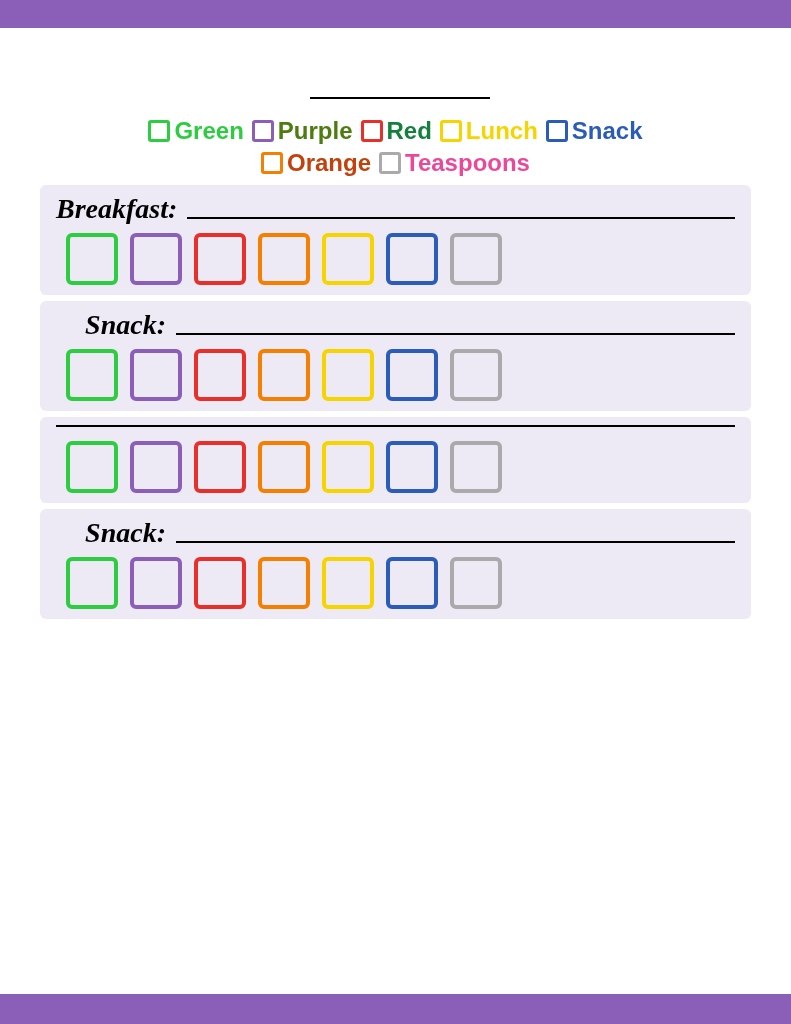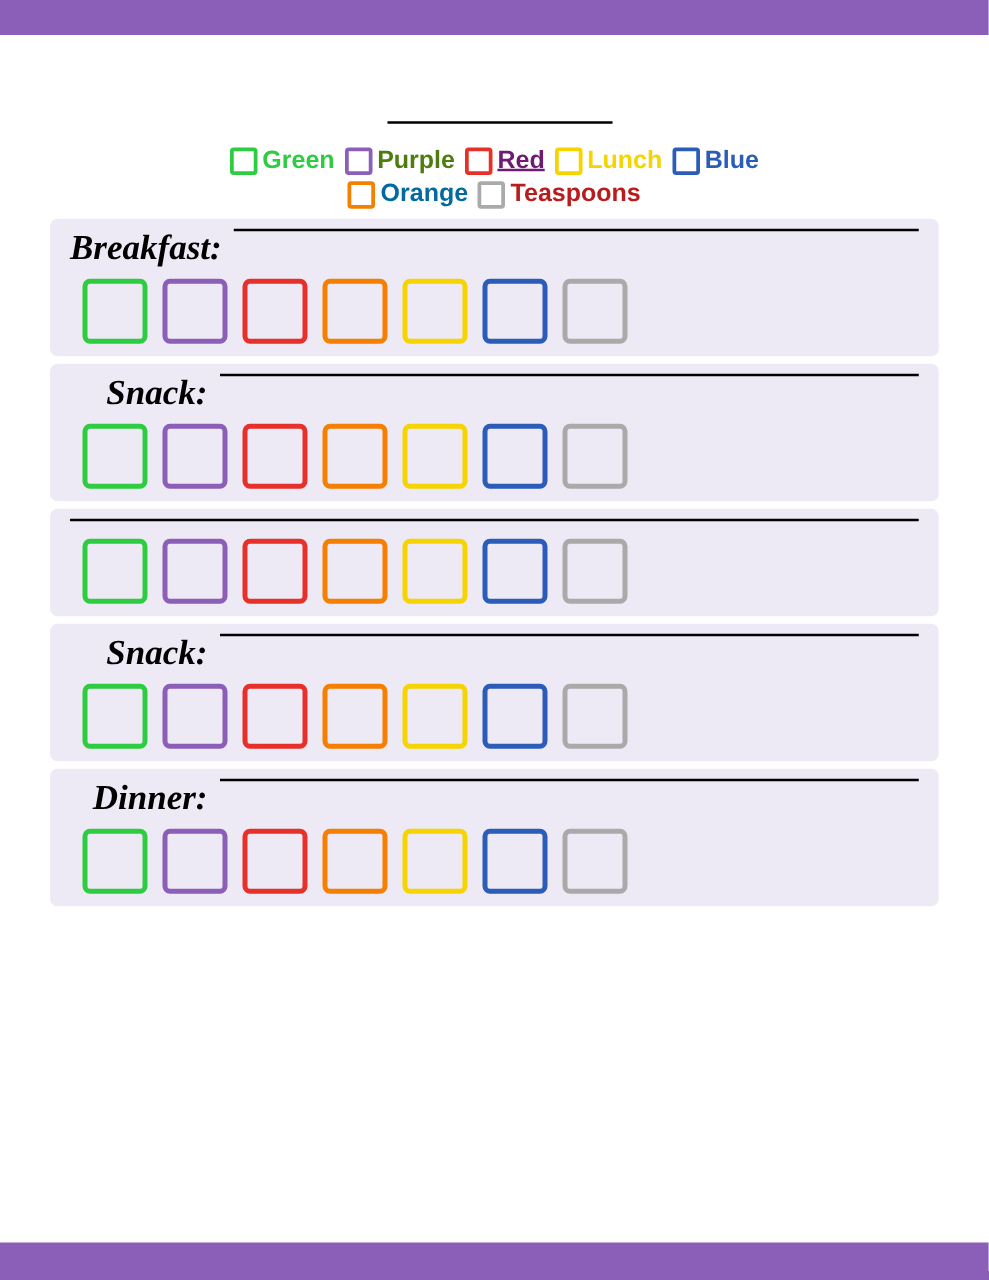--- a/index.html
+++ b/index.html
@@ -72,21 +72,21 @@
       justify-content: center;
       align-items: center;
       gap: 8px;
       flex-wrap: wrap;
       margin-bottom: 4px;
     }
     .legend-item {
       display: flex;
       align-items: center;
       gap: 4px;
-      font-size: 20px;
+      font-size: 24px;
       font-weight: 800;
     }
     .legend-box {
       display: inline-block;
       width: 22px;
       height: 22px;
       border-width: 3px;
       border-style: solid;
       border-radius: 3px;
       background: transparent;
@@ -95,21 +95,21 @@
     .meal-section {
       margin-bottom: 6px;
     }
     .meal-row-bg {
       background: #EEEAF5;
       border-radius: 6px;
       padding: 8px 16px 10px 16px;
     }
     .meal-label-row {
       display: flex;
-      align-items: flex-start;
+      align-items: flex-end;
       margin-bottom: 8px;
     }
     .meal-label {
       font-family: 'Brush Script MT', cursive;
       font-size: 28px;
       font-style: italic;
       color: #000;
       font-weight: bold;
       white-space: nowrap;
       min-width: 110px;
@@ -165,39 +165,39 @@
         <div class="legend-item">
     <span class="legend-box" style="border-color:#2ECC40;"></span>
     <span style="color:#2ECC40;">Green</span>
   </div>
         <div class="legend-item">
     <span class="legend-box" style="border-color:#8B5FB8;"></span>
     <span style="color:#4d7c0f;">Purple</span>
   </div>
         <div class="legend-item">
     <span class="legend-box" style="border-color:#E8302A;"></span>
-    <span style="color:#701a75;text-decoration:underline;">Red</span>
+    <span style="color:#15803d;">Red</span>
   </div>
         <div class="legend-item">
     <span class="legend-box" style="border-color:#F5D400;"></span>
     <span style="color:#F5D400;">Lunch</span>
   </div>
         <div class="legend-item">
     <span class="legend-box" style="border-color:#2A5CB8;"></span>
-    <span style="color:#2A5CB8;">Blue</span>
+    <span style="color:#2A5CB8;">Snack</span>
   </div>
       </div>
     <div class="legend-row" id="legend-row-2">
         <div class="legend-item">
     <span class="legend-box" style="border-color:#F57F00;"></span>
-    <span style="color:#0369a1;">Orange</span>
+    <span style="color:#c2410c;">Orange</span>
   </div>
         <div class="legend-item">
     <span class="legend-box" style="border-color:#AAAAAA;"></span>
-    <span style="color:#b91c1c;">Teaspoons</span>
+    <span style="color:#ec4899;">Teaspoons</span>
   </div>
       </div>
   </div>
 
   <div id="meals-container">
       <div class="meal-section">
         <div class="meal-row-bg">
           <div class="meal-label-row">
             <span class="meal-label">Breakfast:</span>
             <span class="meal-underline"></span>
@@ -256,34 +256,17 @@
             <div class="meal-checkbox" style="border-color: rgb(46, 204, 64);"></div>
             <div class="meal-checkbox" style="border-color: rgb(139, 95, 184);"></div>
             <div class="meal-checkbox" style="border-color: rgb(232, 48, 42);"></div>
             <div class="meal-checkbox" style="border-color: rgb(245, 127, 0);"></div>
             <div class="meal-checkbox" style="border-color: rgb(245, 212, 0);"></div>
             <div class="meal-checkbox" style="border-color: rgb(42, 92, 184);"></div>
             <div class="meal-checkbox" style="border-color: rgb(170, 170, 170);"></div>
           </div>
         </div>
       </div>
-      <div class="meal-section">
-        <div class="meal-row-bg">
-          <div class="meal-label-row">
-            <span class="meal-label">Dinner:</span>
-            <span class="meal-underline"></span>
-          </div>
-          <div class="checkbox-row">
-            <div class="meal-checkbox" style="border-color: rgb(46, 204, 64);"></div>
-            <div class="meal-checkbox" style="border-color: rgb(139, 95, 184);"></div>
-            <div class="meal-checkbox" style="border-color: rgb(232, 48, 42);"></div>
-            <div class="meal-checkbox" style="border-color: rgb(245, 127, 0);"></div>
-            <div class="meal-checkbox" style="border-color: rgb(245, 212, 0);"></div>
-            <div class="meal-checkbox" style="border-color: rgb(42, 92, 184);"></div>
-            <div class="meal-checkbox" style="border-color: rgb(170, 170, 170);"></div>
-          </div>
-        </div>
-      </div>
     </div>
 
 </div>
 
 <div class="footer-bar"></div>
 
 </body></html>

